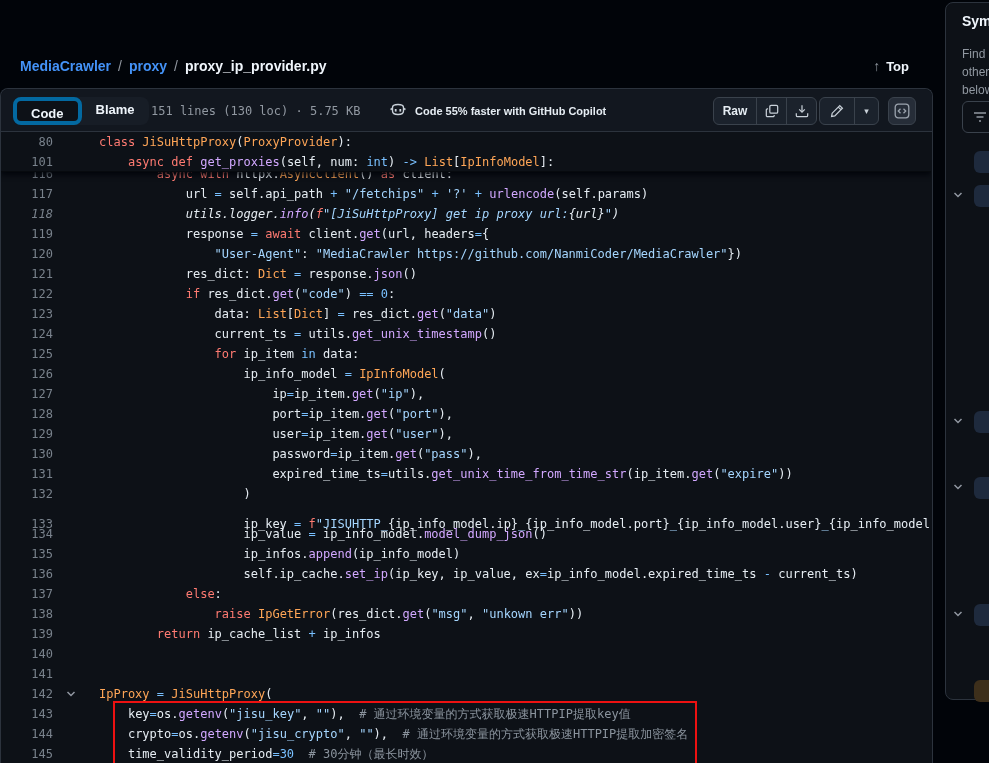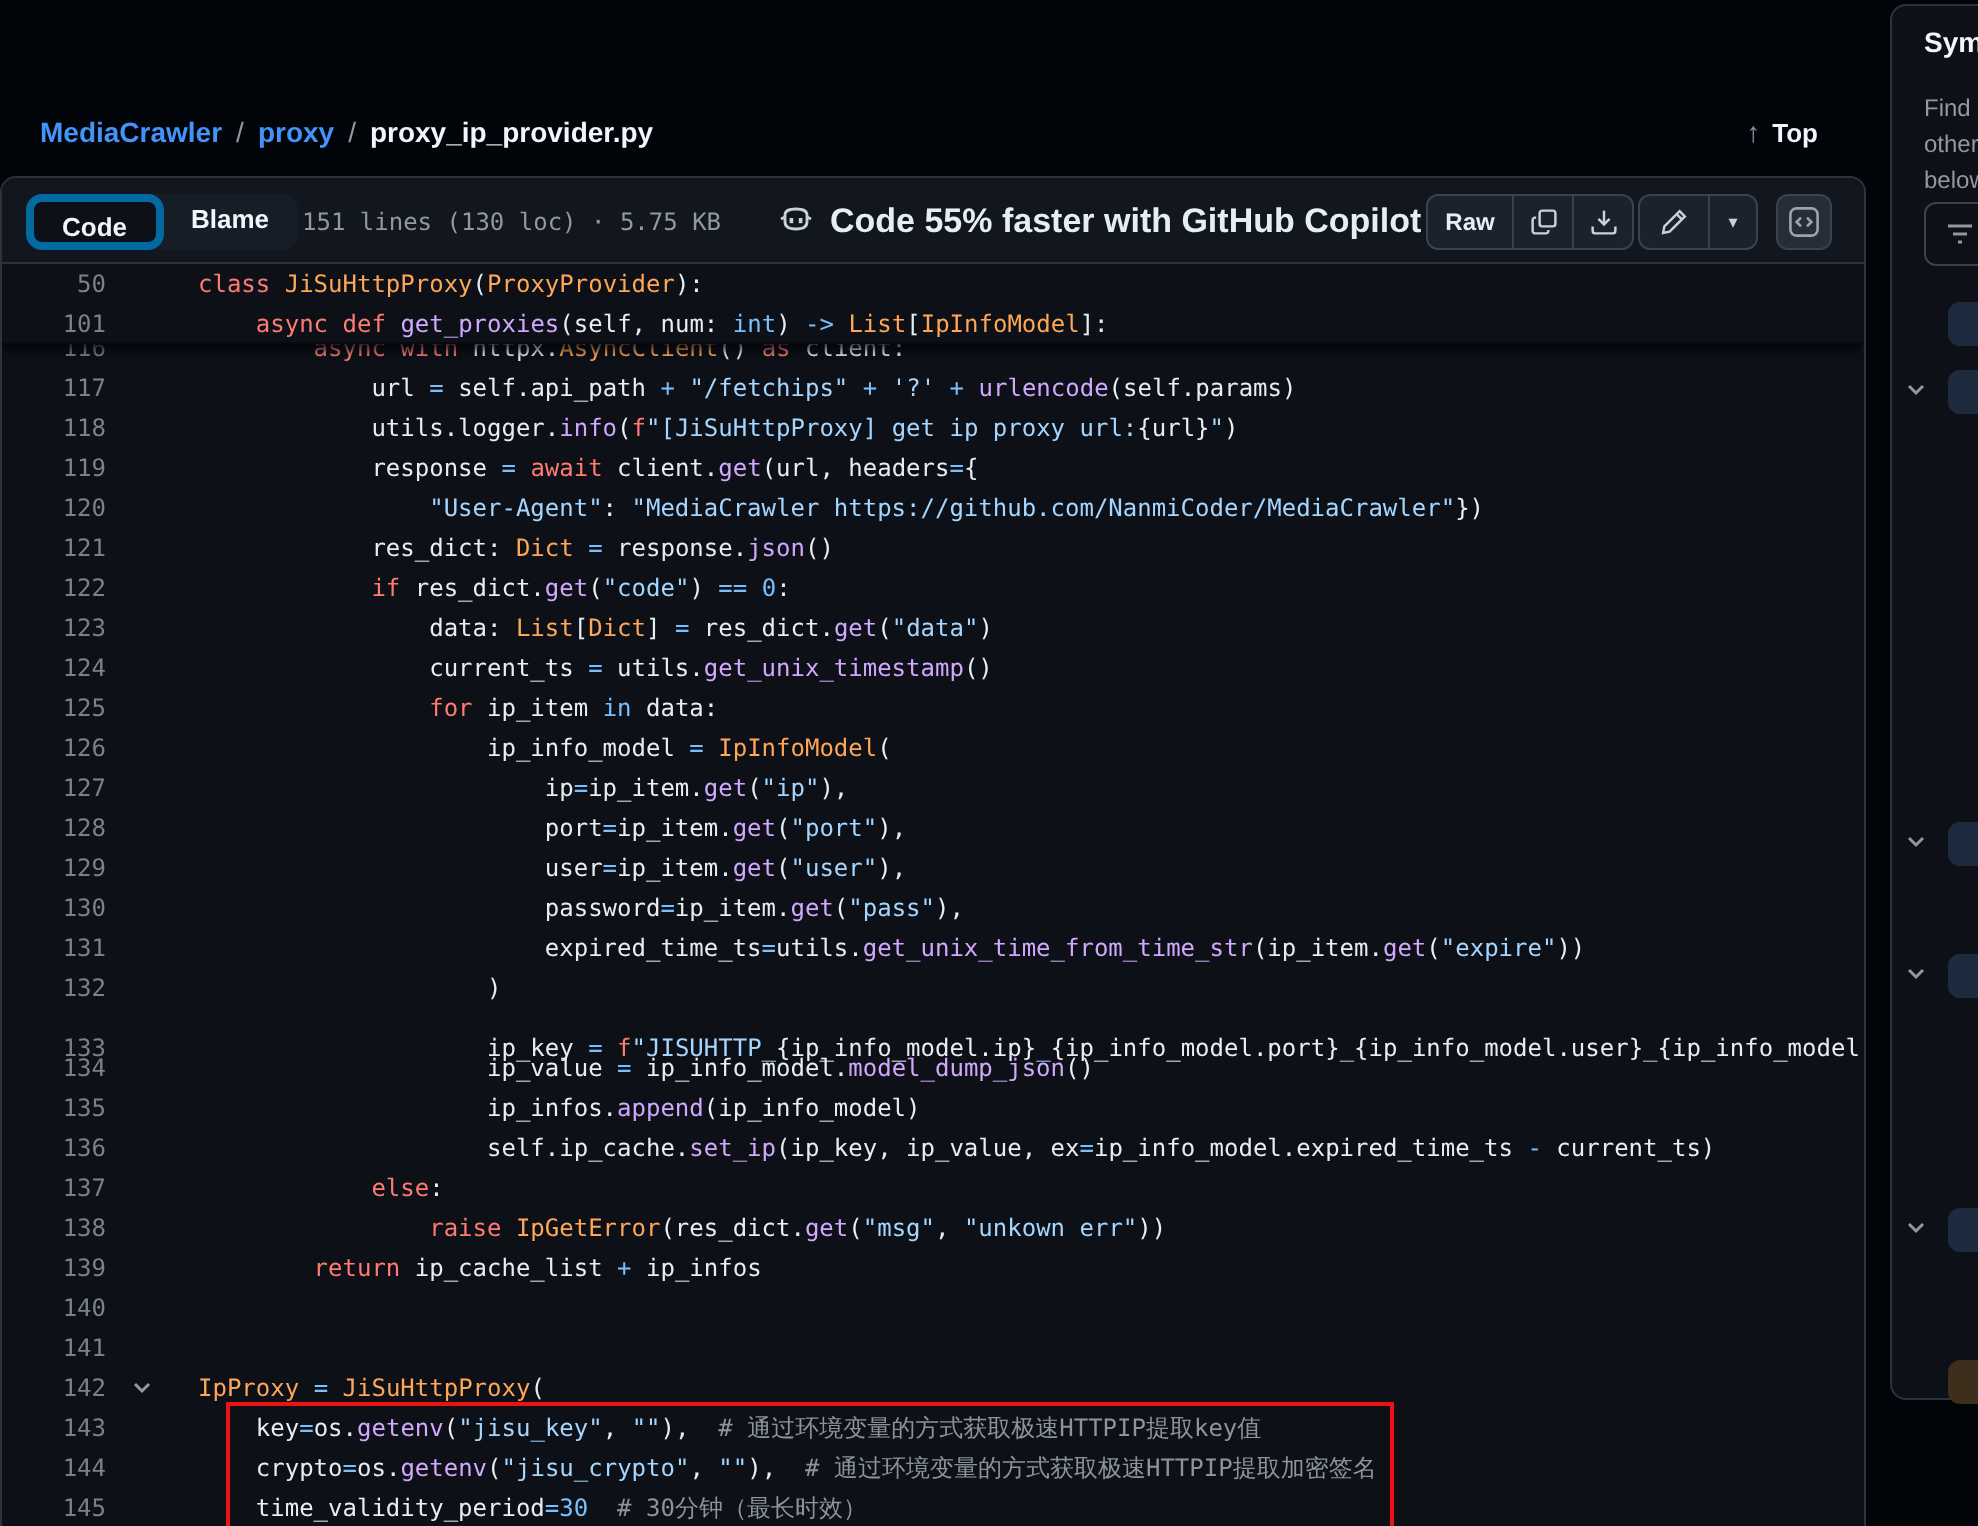--- a/index.html
+++ b/index.html
@@ -28,21 +28,21 @@
 
   .tabs-group { position:absolute; left:12px; top:8px; height:28px; display:flex;
     align-items:center; background:#171d26; border-radius:8px; }
   .tab { padding:0 14px; height:28px; line-height:26px; font-size:13px; font-weight:600;
     color:#f0f6fc; border-radius:8px; cursor:pointer; }
   .tab.active { background:#0d1117; border:4px solid #0369a1; }
 
   .file-meta { position:absolute; left:150px; top:0; height:43px; display:flex; align-items:center;
     color:#9198a1; font-family:"DejaVu Sans Mono", monospace; font-size:12px; }
   .copilot { position:absolute; left:388px; top:0; height:43px; display:flex; align-items:center;
-    gap:8px; color:#e6edf3; font-weight:700; font-size:17px; }
+    gap:8px; color:#e6edf3; font-weight:700; font-size:11px; }
 
   .btn { background:#1b222c; border:1px solid #3a424c; color:#c9d1d9; border-radius:6px;
     height:28px; display:flex; align-items:center; justify-content:center; cursor:pointer; }
   .btn-group { position:absolute; top:8px; display:flex; background:#1b222c;
     border:1px solid #3a424c; border-radius:6px; height:28px; }
   .btn-group .seg { display:flex; align-items:center; justify-content:center; height:26px; cursor:pointer; }
   .btn-group .seg + .seg { border-left:1px solid #3a424c; }
   .raw-group { right:115px; }
   .seg-raw { width:42px; font-size:12px; font-weight:600; color:#e6edf3; }
   .seg-icon { width:30px; }
@@ -173,21 +173,21 @@
     <div class="code-pane">
       <div id="code-lines">
           <div class="code-row" style="top: 32px;">
             <span class="line-num">116</span>
             <span class="line-code"><span class="tok-pl">        </span><span class="tok-kw">async</span><span class="tok-pl"> </span><span class="tok-kw">with</span><span class="tok-pl"> httpx.</span><span class="tok-cls">AsyncClient</span><span class="tok-pl">() </span><span class="tok-kw">as</span><span class="tok-pl"> client:</span></span>
           </div>
           <div class="code-row" style="top: 52px;">
             <span class="line-num">117</span>
             <span class="line-code"><span class="tok-pl">            </span><span class="tok-pl">url </span><span class="tok-op">=</span><span class="tok-pl"> self.api_path </span><span class="tok-op">+</span><span class="tok-pl"> </span><span class="tok-str">"/fetchips"</span><span class="tok-pl"> </span><span class="tok-op">+</span><span class="tok-pl"> </span><span class="tok-str">'?'</span><span class="tok-pl"> </span><span class="tok-op">+</span><span class="tok-pl"> </span><span class="tok-fn">urlencode</span><span class="tok-pl">(self.params)</span></span>
           </div>
-          <div class="code-row" style="top: 72px;">
+          <div class="code-row" style="top: 72px; font-style: italic;">
             <span class="line-num">118</span>
             <span class="line-code"><span class="tok-pl">            </span><span class="tok-pl">utils.logger.</span><span class="tok-fn">info</span><span class="tok-pl">(</span><span class="tok-kw">f</span><span class="tok-str">"[JiSuHttpProxy] get ip proxy url:</span><span class="tok-pl">{url}</span><span class="tok-str">"</span><span class="tok-pl">)</span></span>
           </div>
           <div class="code-row" style="top: 92px;">
             <span class="line-num">119</span>
             <span class="line-code"><span class="tok-pl">            </span><span class="tok-pl">response </span><span class="tok-op">=</span><span class="tok-pl"> </span><span class="tok-kw">await</span><span class="tok-pl"> client.</span><span class="tok-fn">get</span><span class="tok-pl">(url, headers</span><span class="tok-op">=</span><span class="tok-pl">{</span></span>
           </div>
           <div class="code-row" style="top: 112px; padding-left: 13px;">
             <span class="line-num">120</span>
             <span class="line-code"><span class="tok-pl">                </span><span class="tok-str">"User-Agent"</span><span class="tok-pl">: </span><span class="tok-str">"MediaCrawler https://github.com/NanmiCoder/MediaCrawler"</span><span class="tok-pl">})</span></span>
@@ -302,21 +302,21 @@
             <span class="line-code"><span class="tok-pl">)</span></span>
           </div>
           <div class="code-row" style="top: 652px;">
             <span class="line-num">147</span>
             <span class="line-code"></span>
           </div>
         </div>
       <div class="sticky-block">
         <div id="sticky-lines">
             <div class="code-row" style="top: 0px;">
-              <span class="line-num">50</span>
+              <span class="line-num">80</span>
               <span class="line-code"><span class="tok-kw">class</span><span class="tok-pl"> </span><span class="tok-cls">JiSuHttpProxy</span><span class="tok-pl">(</span><span class="tok-cls">ProxyProvider</span><span class="tok-pl">):</span></span>
             </div>
             <div class="code-row" style="top: 20px;">
               <span class="line-num">101</span>
               <span class="line-code"><span class="tok-pl">    </span><span class="tok-kw">async</span><span class="tok-pl"> </span><span class="tok-kw">def</span><span class="tok-pl"> </span><span class="tok-fn">get_proxies</span><span class="tok-pl">(self, num: </span><span class="tok-num">int</span><span class="tok-pl">) </span><span class="tok-op">-&gt;</span><span class="tok-pl"> </span><span class="tok-cls">List</span><span class="tok-pl">[</span><span class="tok-cls">IpInfoModel</span><span class="tok-pl">]:</span></span>
             </div>
           </div>
       </div>
       <div class="red-box"></div>
     </div>

